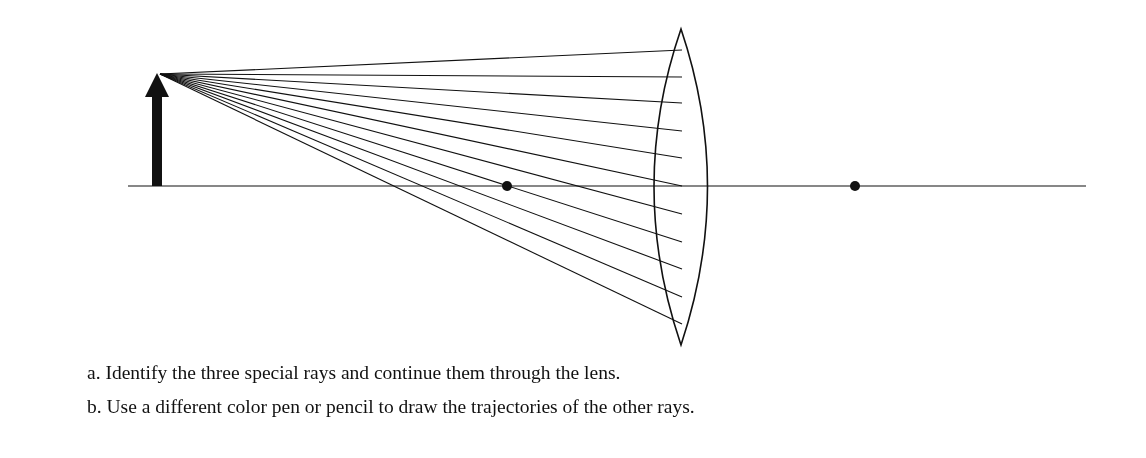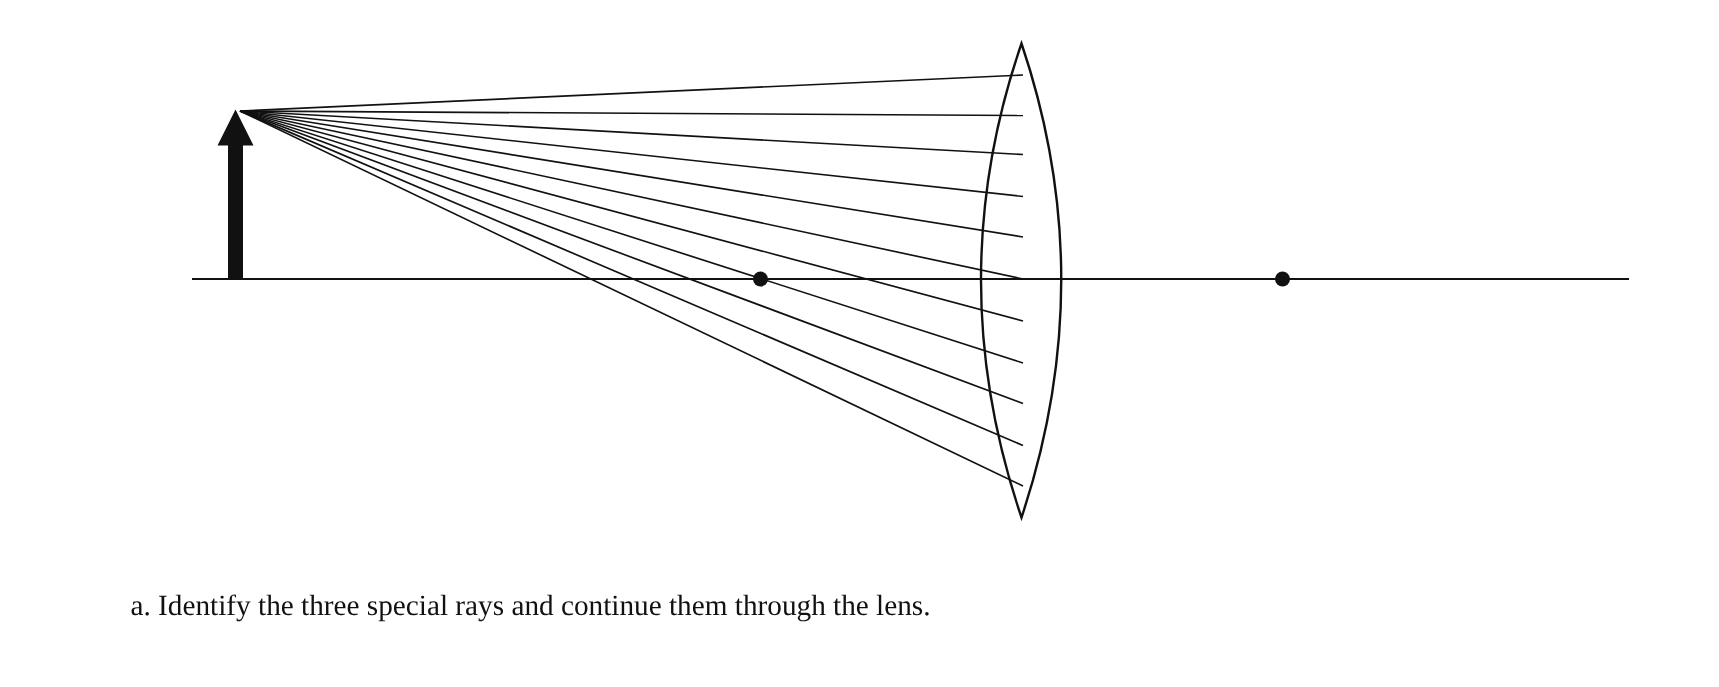--- a/index.html
+++ b/index.html
@@ -1,19 +1,19 @@
 <!DOCTYPE html>
 <html><head>
   <meta charset="utf-8">
   <style>
     html, body { margin: 0; padding: 0; background: #ffffff; }
     body { width: 1146px; height: 458px; position: relative; overflow: hidden; }
     #diagram { position: absolute; left: 0; top: 0; }
     .instructions {
-      position: absolute; left: 87px; top: 388px;
+      position: absolute; left: 87px; top: 356px;
       font-family: "Liberation Serif", "DejaVu Serif", serif;
       font-size: 19.5px; color: #111111; line-height: 34px;
     }
     .instructions div { white-space: nowrap; }
   </style>
 </head>
 <body>
 
 <svg id="diagram" width="1146" height="360" viewBox="0 0 1146 360" xmlns="http://www.w3.org/2000/svg">
   <line id="axis" stroke="#111" stroke-width="1.2" x1="128" x2="1086" y1="186" y2="186"></line>
@@ -37,13 +37,17 @@
     </g>
   <circle id="f1" r="5" fill="#111" cx="507" cy="186"></circle>
   <circle id="f2" r="5" fill="#111" cx="855" cy="186"></circle>
 </svg>
 
 <div class="instructions">
   <div>
     <span>a.</span>
     <span>Identify the three special rays and continue them through the lens.</span>
   </div>
+  <div>
+    <span>b.</span>
+    <span>Use a different color pen or pencil to draw the trajectories of the other rays.</span>
+  </div>
 </div>
 
 </body></html>

